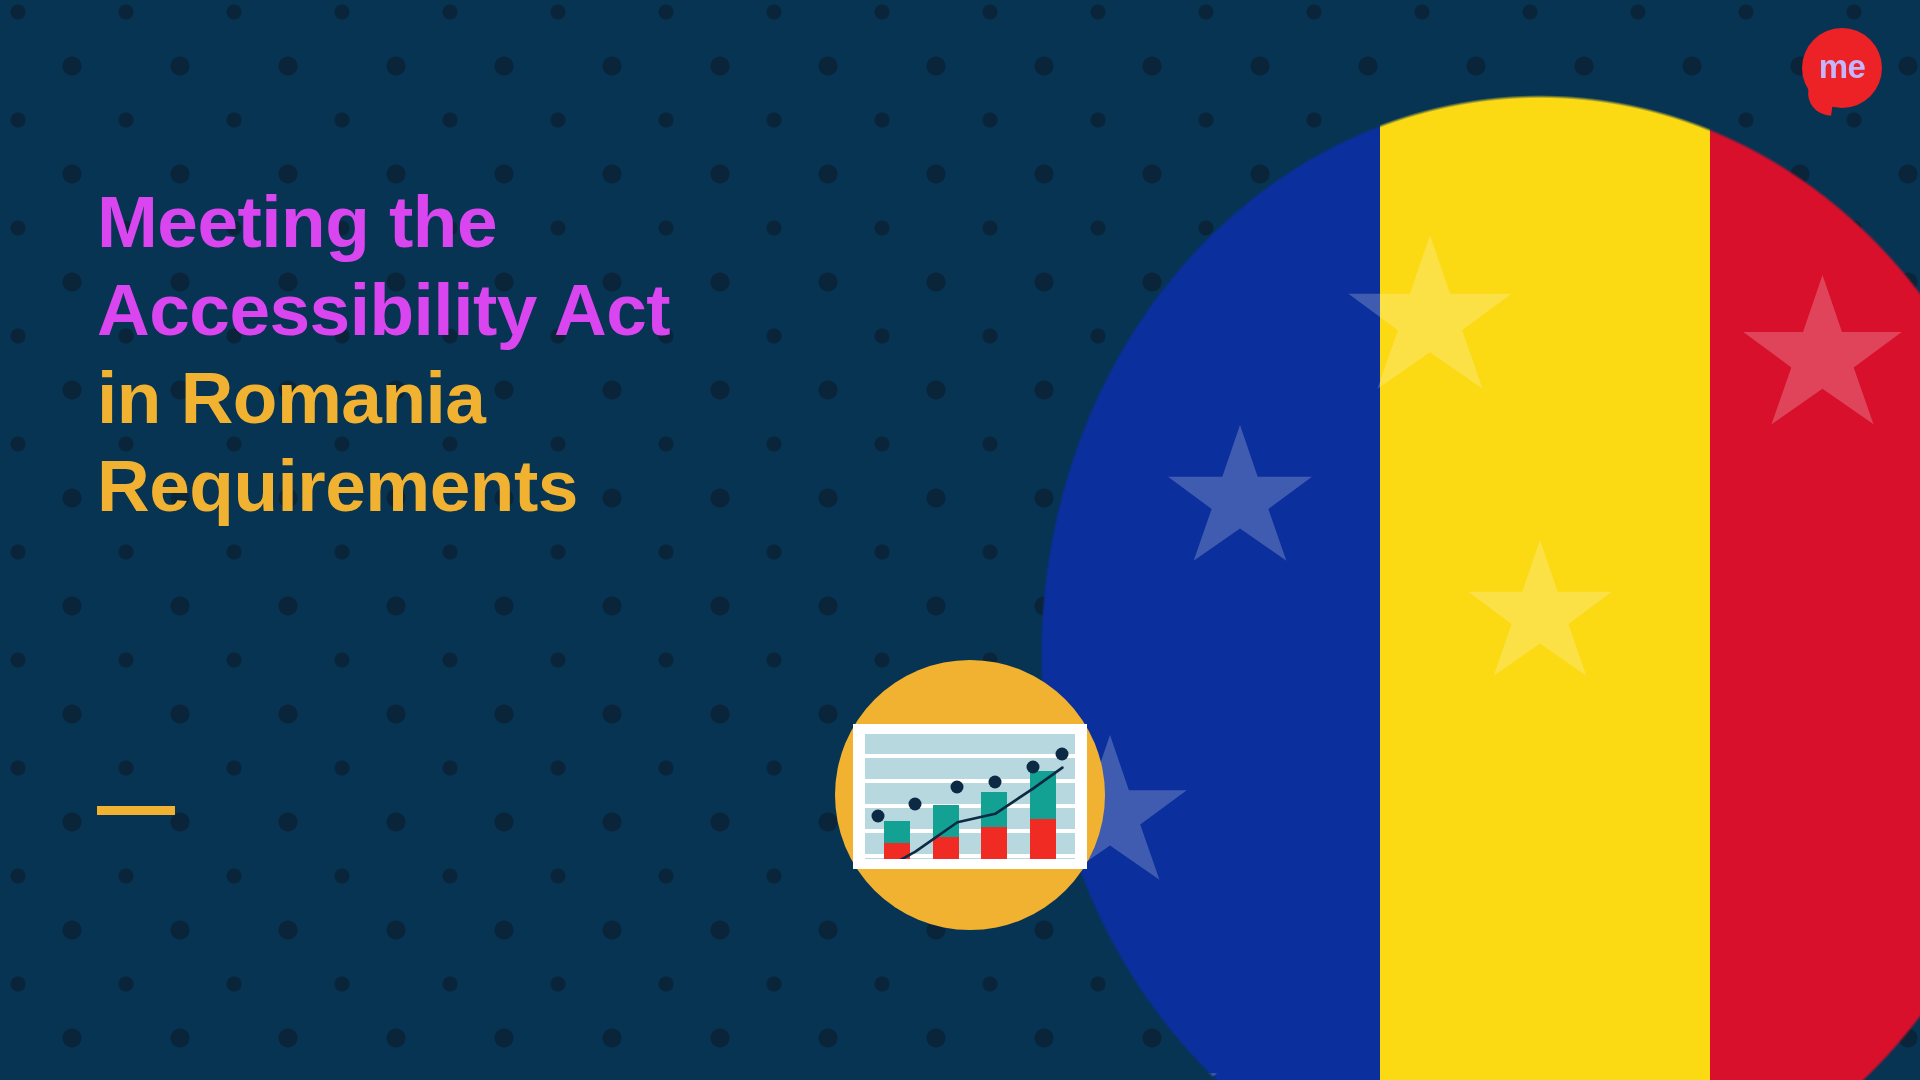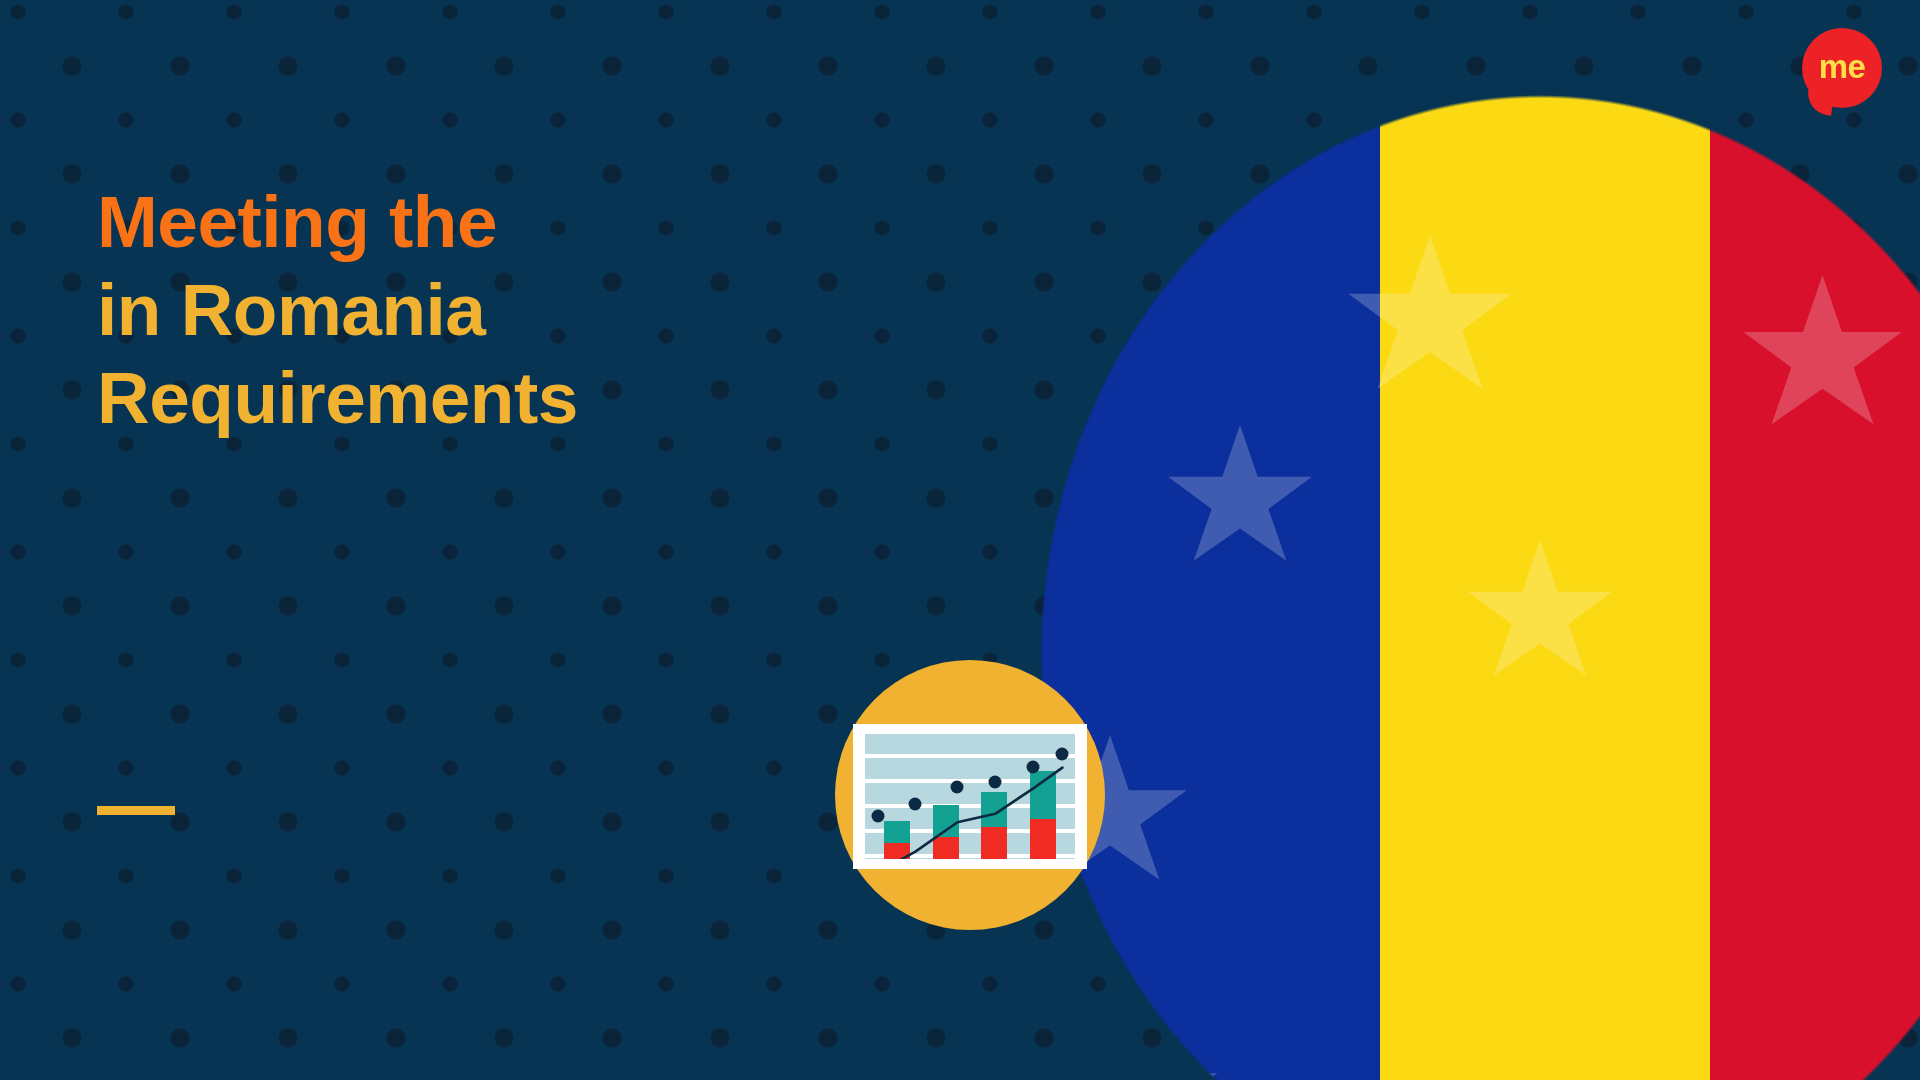--- a/index.html
+++ b/index.html
@@ -66,21 +66,21 @@
     left:97px; top:178px;
     width:780px;
   }
   .line {
     font-weight:700;
     font-size:73px;
     line-height:88px;
     letter-spacing:-0.5px;
     white-space:nowrap;
   }
-  .line.white { color:#f97316; }
+  .line.white { color:#d946ef; }
   .line.gold  { color:#f2b231; }
 
   .rule {
     position:absolute;
     left:97px; top:806px;
     width:78px; height:9px;
     background:#f2b231;
   }
 
   
@@ -98,21 +98,21 @@
     position:absolute;
     left:5px; bottom:-6px;
     width:26px; height:26px;
     background:#ec2227;
     border-radius:0 0 0 22px;
     transform:rotate(8deg);
   }
   .logo .txt {
     position:absolute; inset:0;
     display:flex; align-items:center; justify-content:center;
-    color:#fde047;
+    color:#c4b5fd;
     font-size:33px;
     font-weight:700;
     letter-spacing:-0.5px;
     padding-bottom:3px;
   }
 
   
   .chart-badge {
     position:absolute;
     left:835px; top:660px;
@@ -170,20 +170,21 @@
       <div class="star" style="--s:140px; left:40px;  top:930px;"></div>
       <div class="star" style="--s:170px; left:305px; top:140px;"></div>
       <div class="star" style="--s:150px; left:425px; top:445px;"></div>
       <div class="star" style="--s:165px; left:700px; top:180px;"></div>
     </div>
 
   </div>
 
   <div class="headline">
     <div class="line white">Meeting the</div>
+    <div class="line white">Accessibility Act</div>
     <div class="line gold">in Romania</div>
     <div class="line gold">Requirements</div>
   </div>
   <div class="rule"></div>
 
   <div class="chart-badge">
     <div class="badge-circle"></div>
     <div class="chart-card">
       <div class="chart-plot">
         <div class="gridline" style="top:20px;"></div>

